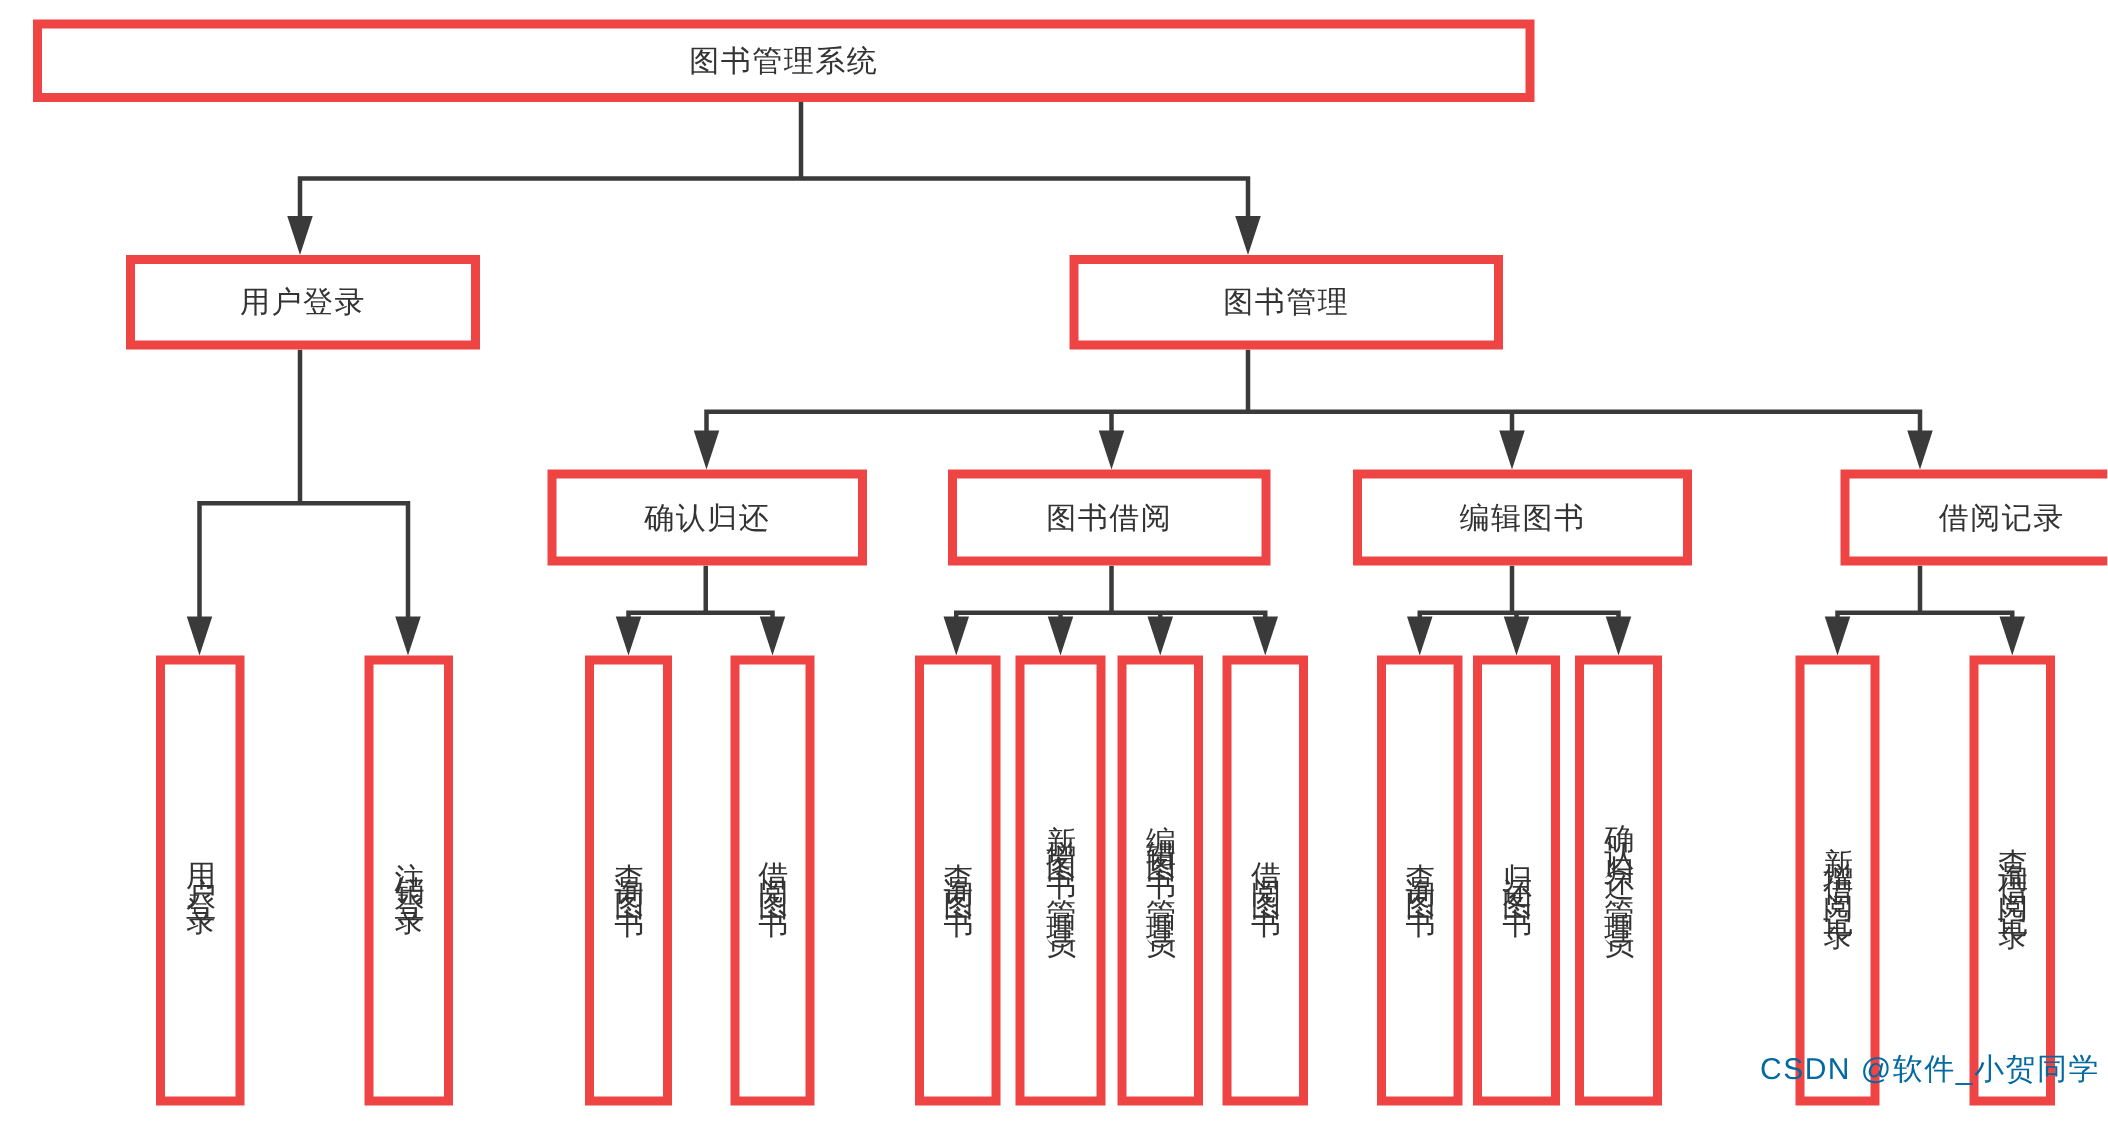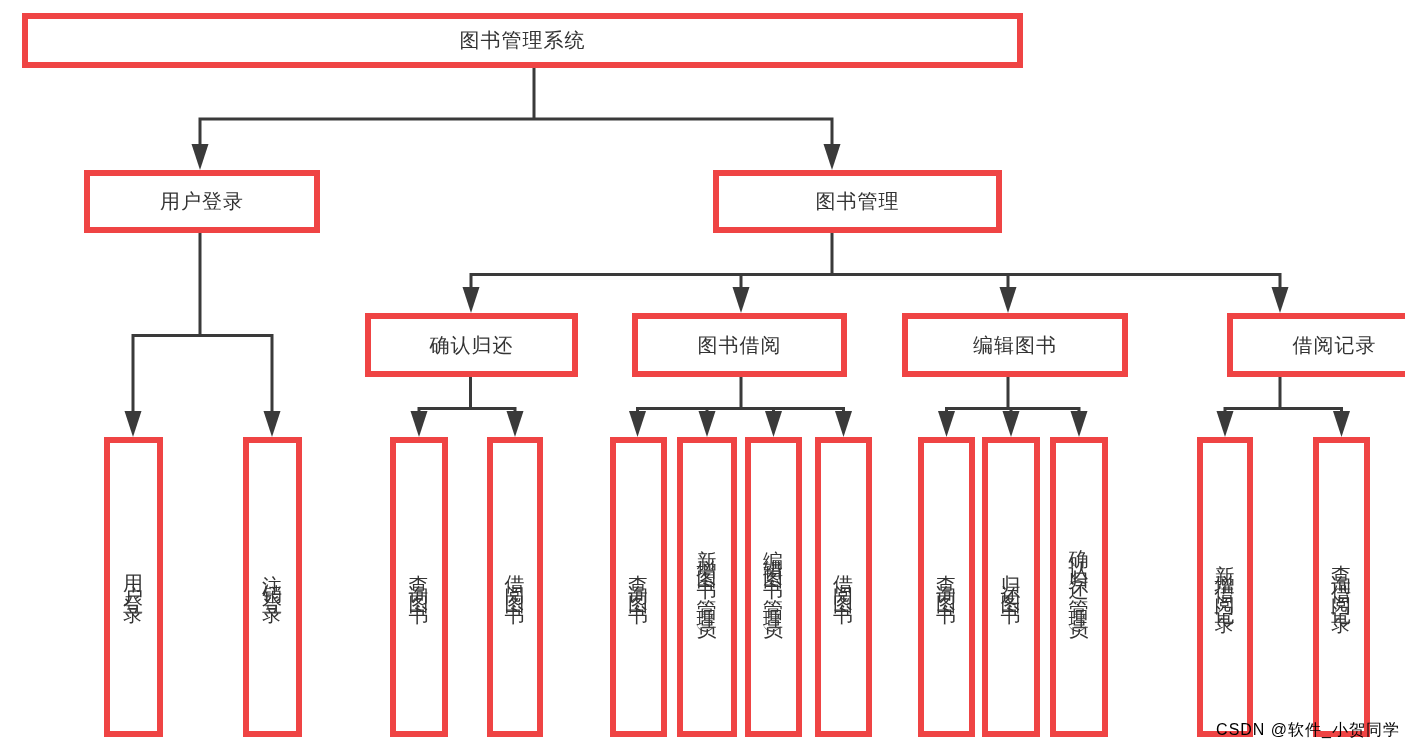--- a/index.html
+++ b/index.html
@@ -31,23 +31,23 @@
     writing-mode:vertical-rl;
     text-orientation:mixed;
     font-size:20px;
     letter-spacing:10px;
     line-height:1;
     transform:translateY(-8px);
   }
   #watermark{
     position:absolute;
     right:5px;
-    bottom:6px;
-    font-size:16px;
-    color:#000000;
+    bottom:21px;
+    font-size:20px;
+    color:#0369a1;
     letter-spacing:1px;
     z-index:3;
     white-space:nowrap;
   }
 </style>
 </head>
 <body>
 
 <div id="canvas">
 

